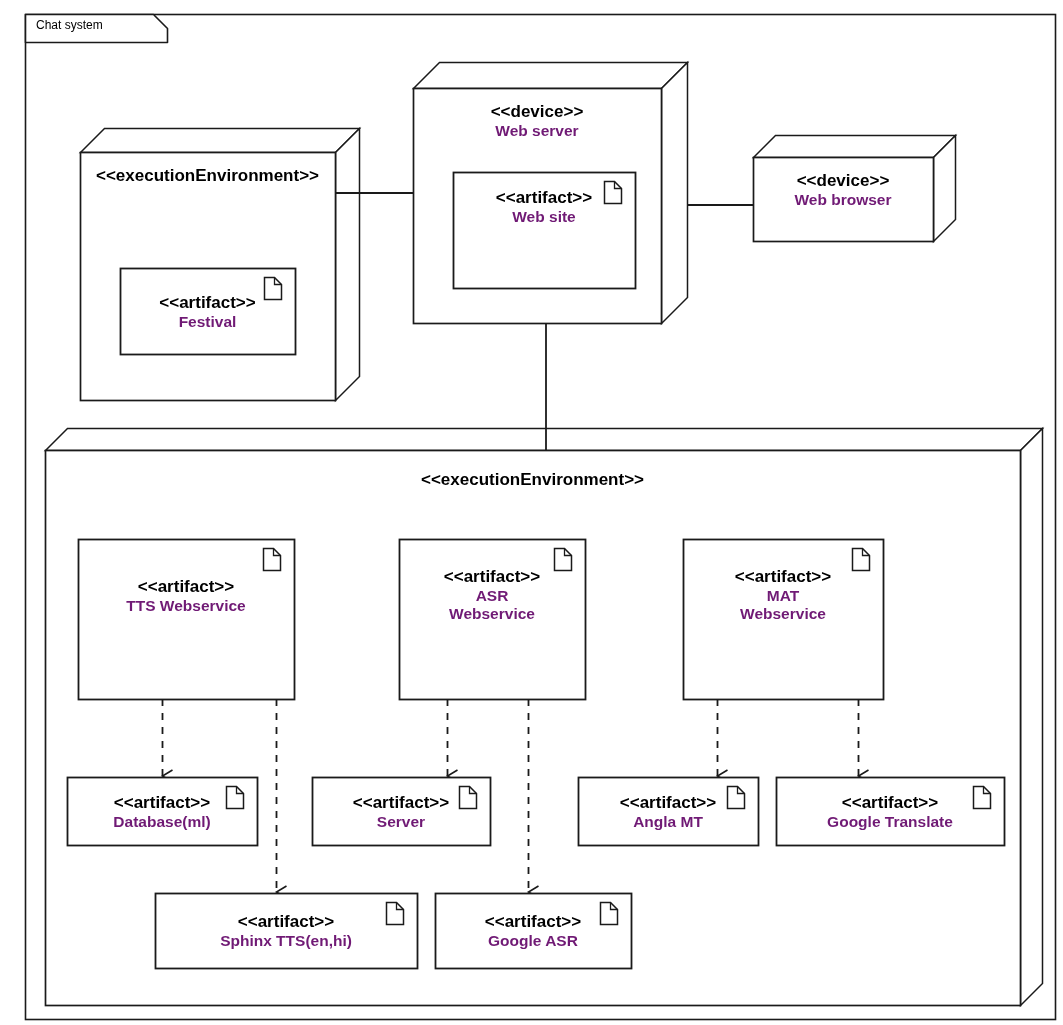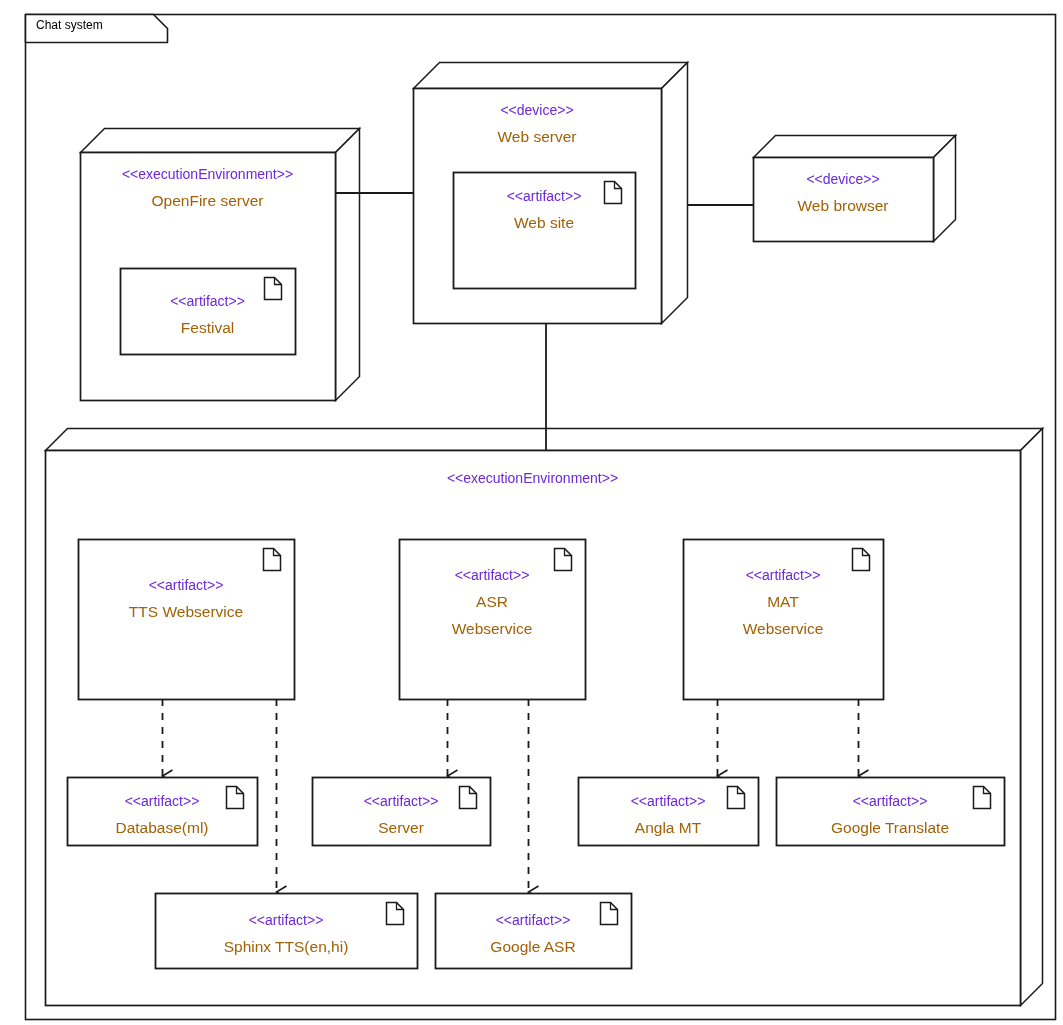--- a/index.html
+++ b/index.html
@@ -27,29 +27,28 @@
   
   .lbl {
     position: absolute;
     text-align: center;
     color: #000000;
     line-height: 1.18;
     white-space: pre;
     pointer-events: none;
   }
   .stereo {
-    font-size: 14px;
-    font-weight: normal;
-    color: #6d28d9;
+    font-size: 17px;
+    font-weight: bold;
+    color: #000000;
   }
   .nodename {
     font-size: 15.5px;
-    font-weight: normal;
-    color: #a16207;
-    margin-top: 9px;
+    font-weight: bold;
+    color: #701a75;
   }
   .frame-title {
     position: absolute;
     font-size: 12px;
     color: #000000;
     white-space: pre;
   }
 </style>
 </head>
 <body>
@@ -189,21 +188,21 @@
           <rect x="435.5" y="893.5" width="196" height="75" fill="#ffffff" stroke="#1a1a1a" stroke-width="1.8"></rect>
           <g>
             <path d="M 600.5 902.5 L 610.5 902.5 L 617.5 909.5 L 617.5 924.5 L 600.5 924.5 Z" fill="#ffffff" stroke="#1a1a1a" stroke-width="1.5" stroke-linejoin="miter"></path>
             <path d="M 610.5 902.5 L 610.5 909.5 L 617.5 909.5" fill="none" stroke="#1a1a1a" stroke-width="1.3"></path>
           </g>
         </g>
       </g>
   </svg>
 
   <div id="text-layer">
-      <div class="lbl" style="left: 80px; top: 166px; width: 255px;"><div class="stereo">&lt;&lt;executionEnvironment&gt;&gt;</div><div class="nodename">OpenFire server</div></div>
+      <div class="lbl" style="left: 80px; top: 166px; width: 255px;"><div class="stereo">&lt;&lt;executionEnvironment&gt;&gt;</div></div>
       <div class="lbl" style="left: 413px; top: 102px; width: 248px;"><div class="stereo">&lt;&lt;device&gt;&gt;</div><div class="nodename">Web server</div></div>
       <div class="lbl" style="left: 753px; top: 171px; width: 180px;"><div class="stereo">&lt;&lt;device&gt;&gt;</div><div class="nodename">Web browser</div></div>
       <div class="lbl" style="left: 45px; top: 470px; width: 975px;"><div class="stereo">&lt;&lt;executionEnvironment&gt;&gt;</div></div>
       <div class="lbl" style="left: 120px; top: 293px; width: 175px;"><div class="stereo">&lt;&lt;artifact&gt;&gt;</div><div class="nodename">Festival</div></div>
       <div class="lbl" style="left: 453px; top: 188px; width: 182px;"><div class="stereo">&lt;&lt;artifact&gt;&gt;</div><div class="nodename">Web site</div></div>
       <div class="lbl" style="left: 78px; top: 577px; width: 216px;"><div class="stereo">&lt;&lt;artifact&gt;&gt;</div><div class="nodename">TTS Webservice</div></div>
       <div class="lbl" style="left: 399px; top: 567px; width: 186px;"><div class="stereo">&lt;&lt;artifact&gt;&gt;</div><div class="nodename">ASR</div><div class="nodename">Webservice</div></div>
       <div class="lbl" style="left: 683px; top: 567px; width: 200px;"><div class="stereo">&lt;&lt;artifact&gt;&gt;</div><div class="nodename">MAT</div><div class="nodename">Webservice</div></div>
       <div class="lbl" style="left: 67px; top: 793px; width: 190px;"><div class="stereo">&lt;&lt;artifact&gt;&gt;</div><div class="nodename">Database(ml)</div></div>
       <div class="lbl" style="left: 312px; top: 793px; width: 178px;"><div class="stereo">&lt;&lt;artifact&gt;&gt;</div><div class="nodename">Server</div></div>

